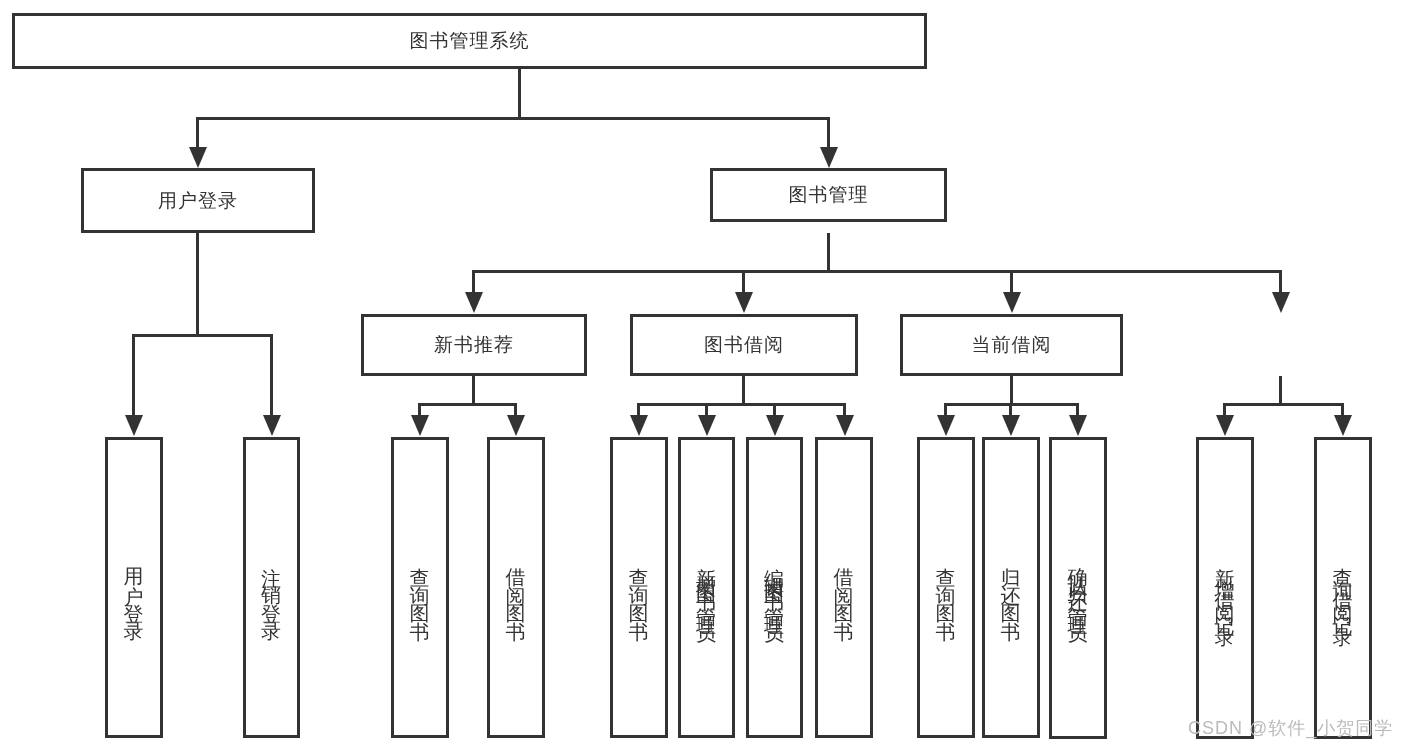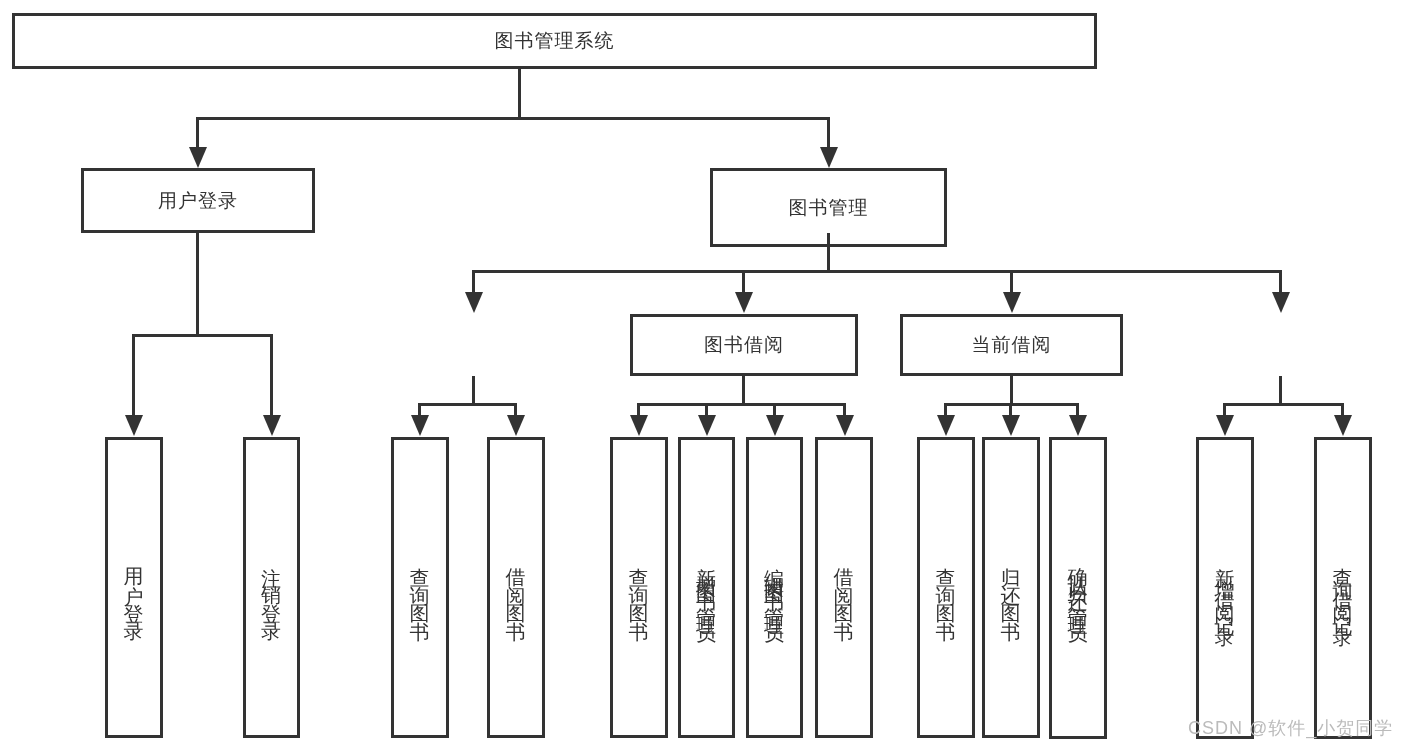--- a/index.html
+++ b/index.html
@@ -49,35 +49,35 @@
     color:#bbbbbb;
     letter-spacing:1px;
     white-space:nowrap;
   }
 </style>
 </head>
 <body>
 
 <div class="canvas">
 
-  <div class="hbox" style="left:12px;top:13px;width:1085px;height:56px;">
+  <div class="hbox" style="left:12px;top:13px;width:915px;height:56px;">
     <span>图书管理系统</span>
   </div>
 
   <div class="vl" style="left:518px;top:69px;height:49px;"></div>
   <div class="hl" style="left:196px;top:117px;width:634px;"></div>
   <div class="vl" style="left:196px;top:117px;height:31px;"></div>
   <div class="arr" style="left:189px;top:147px;"></div>
   <div class="vl" style="left:827px;top:117px;height:31px;"></div>
   <div class="arr" style="left:820px;top:147px;"></div>
 
   <div class="hbox" style="left:81px;top:168px;width:234px;height:65px;">
     <span>用户登录</span>
   </div>
-  <div class="hbox" style="left:710px;top:168px;width:237px;height:79px;">
+  <div class="hbox" style="left:710px;top:168px;width:237px;height:54px;">
     <span>图书管理</span>
   </div>
 
   <div class="vl" style="left:196px;top:233px;height:104px;"></div>
   <div class="hl" style="left:132px;top:334px;width:141px;"></div>
   <div class="vl" style="left:132px;top:334px;height:82px;"></div>
   <div class="arr" style="left:125px;top:415px;"></div>
   <div class="vl" style="left:270px;top:334px;height:82px;"></div>
   <div class="arr" style="left:263px;top:415px;"></div>
 
@@ -85,20 +85,23 @@
   <div class="hl" style="left:472px;top:270px;width:809px;"></div>
   <div class="vl" style="left:472px;top:270px;height:23px;"></div>
   <div class="arr" style="left:465px;top:292px;"></div>
   <div class="vl" style="left:742px;top:270px;height:23px;"></div>
   <div class="arr" style="left:735px;top:292px;"></div>
   <div class="vl" style="left:1010px;top:270px;height:23px;"></div>
   <div class="arr" style="left:1003px;top:292px;"></div>
   <div class="vl" style="left:1279px;top:270px;height:23px;"></div>
   <div class="arr" style="left:1272px;top:292px;"></div>
 
+  <div class="hbox" style="left:361px;top:314px;width:226px;height:62px;">
+    <span>新书推荐</span>
+  </div>
   <div class="hbox" style="left:900px;top:314px;width:223px;height:62px;">
     <span>当前借阅</span>
   </div>
   <div class="hbox" style="left:630px;top:314px;width:228px;height:62px;">
     <span>图书借阅</span>
   </div>
 
   <div class="vl" style="left:472px;top:376px;height:30px;"></div>
   <div class="hl" style="left:418px;top:403px;width:99px;"></div>
   <div class="vl" style="left:418px;top:403px;height:13px;"></div>

